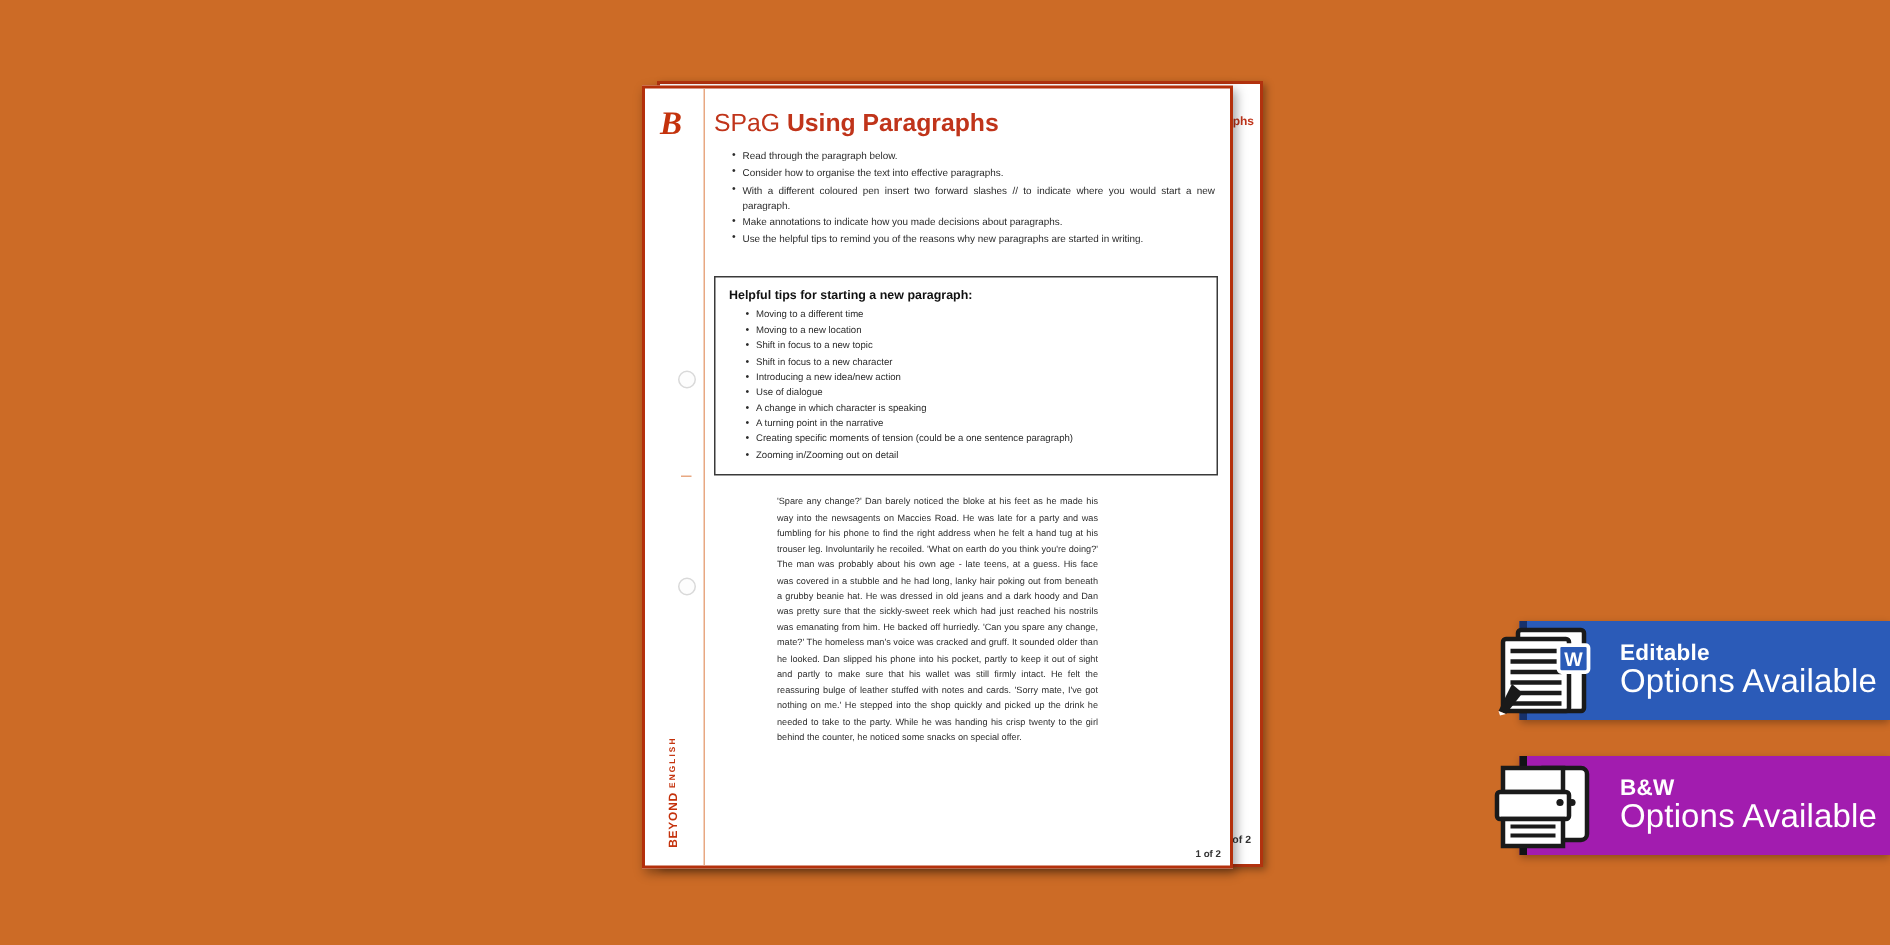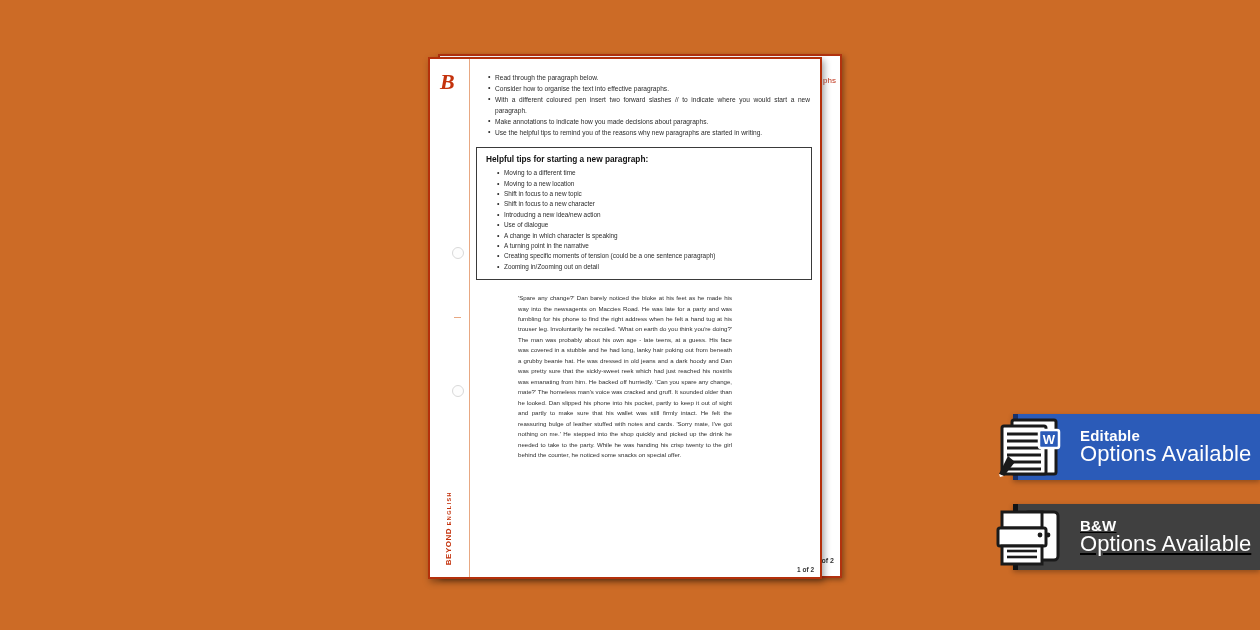--- a/index.html
+++ b/index.html
@@ -16,21 +16,21 @@
   
   .page-behind{
     position:absolute;left:10px;top:-3px;width:400px;height:520px;
     background:#ffffff;
     border:2px solid #B2320E;
     box-shadow:2px 2px 5px rgba(0,0,0,.35);
     overflow:hidden;
   }
   .behind-title{
     position:absolute;right:4px;top:20px;
-    font-size:8px;font-weight:normal;color:#C0341A;white-space:nowrap;
+    font-size:8px;font-weight:bold;color:#C0341A;white-space:nowrap;
   }
   .behind-footer{
     position:absolute;right:6px;bottom:12px;
     font-size:7px;font-weight:bold;color:#333;
   }
 
   
   .page-front{
     position:absolute;left:0;top:0;width:390px;height:518px;
     background:#ffffff;
@@ -87,21 +87,21 @@
     position:relative;font-size:6.6px;color:#2b2b2b;
     line-height:1.55;margin-bottom:1px;text-align:justify;
     padding-left:7px;
   }
   ul.act li:before{
     content:"•";position:absolute;left:0;top:-1px;color:#2b2b2b;font-size:7px;
   }
 
   
   .tips-box{
-    margin-top:9px;border:1px solid #3a3a3a;
+    margin-top:19px;border:1px solid #3a3a3a;
     padding:6px 8px 7px 8px;
   }
   .tips-head{
     font-size:8.3px;font-weight:bold;color:#111;margin:0 0 4px 1px;
   }
   ul.tips{margin:0;padding:0 0 0 12px;list-style:none;}
   ul.tips li{
     position:relative;font-size:6.4px;color:#2b2b2b;
     line-height:1.62;padding-left:7px;
   }
@@ -120,21 +120,21 @@
     font-size:6.5px;font-weight:bold;color:#333;
   }
 
   
   .badge{
     position:absolute;left:1013px;right:0;height:66px;
     display:flex;align-items:center;
     box-shadow:0 2px 5px rgba(0,0,0,.3);
   }
   .badge.editable{top:414px;background:#2B5BB8;border-left:5px solid #17316b;}
-  .badge.bw{top:504px;background:#404040;border-left:5px solid #111315;text-decoration:underline;}
+  .badge.bw{top:504px;background:#a21caf;border-left:5px solid #111315;}
   .badge-icon{
     position:absolute;left:-22px;top:50%;transform:translateY(-50%);
     width:72px;height:62px;
   }
   .badge-text{margin-left:62px;color:#ffffff;line-height:1.02;}
   .badge-text .l1{
     display:block;font-size:15px;font-weight:bold;letter-spacing:.2px;
   }
   .badge-text .l2{
     display:block;font-size:22px;font-weight:normal;letter-spacing:.1px;
@@ -158,20 +158,23 @@
       <div class="tick"></div>
       <div class="hole h2"></div>
       <div class="brand-vert">
         <span>BEYOND</span>
         <span class="sub">ENGLISH</span>
       </div>
     </div>
 
     <div class="content">
 
+      <h1 class="doc-title">
+        <span class="light">SPaG </span><span>Using Paragraphs</span>
+      </h1>
 
       <ul class="act">
         <li>Read through the paragraph below.</li>
         <li>Consider how to organise the text into effective paragraphs.</li>
         <li>With a different coloured pen insert two forward slashes // to indicate where you would start a new paragraph.</li>
         <li>Make annotations to indicate how you made decisions about paragraphs.</li>
         <li>Use the helpful tips to remind you of the reasons why new paragraphs are started in writing.</li>
       </ul>
 
       <div class="tips-box">

